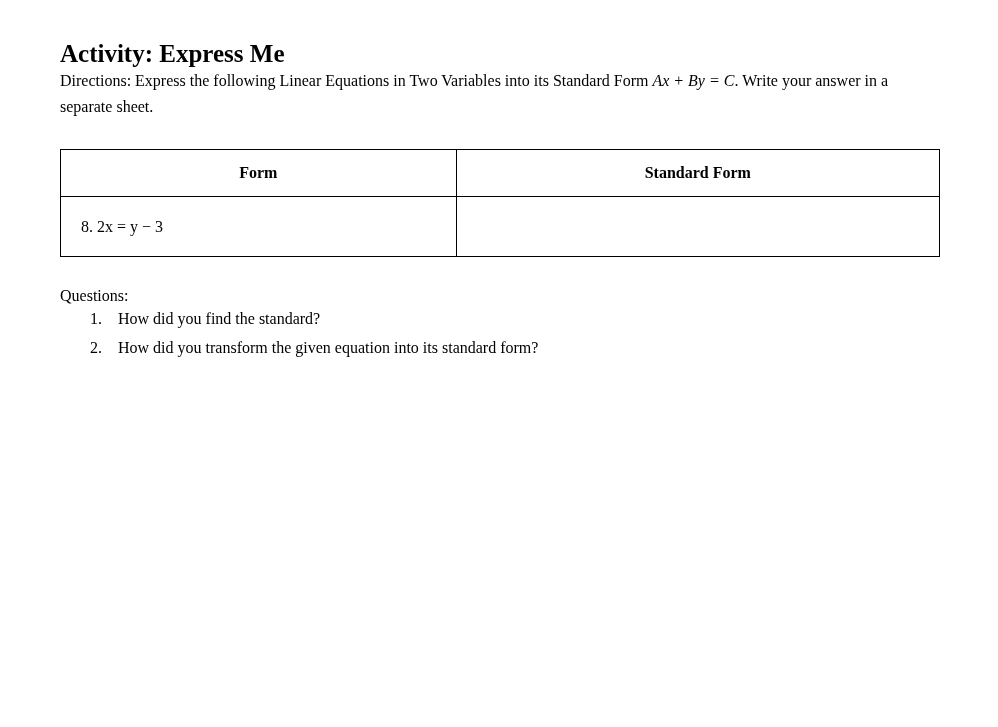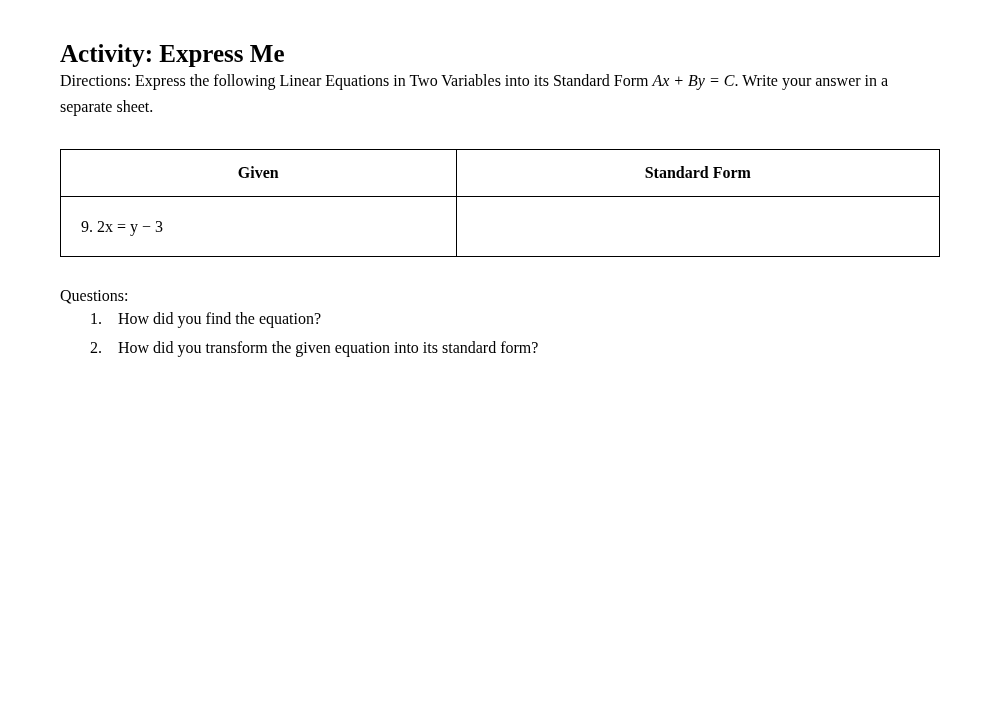--- a/index.html
+++ b/index.html
@@ -97,36 +97,36 @@
 <div class="activity-title">Activity: Express Me</div>
 
 <div class="directions">
   <span class="bold">Directions:</span>
   <span>Express the following Linear Equations in Two Variables into its Standard Form </span><span class="italic">Ax + By = C</span><span>. Write your answer in a separate sheet.</span>
 </div>
 
 <table>
   <thead>
     <tr>
-      <th>Given</th>
+      <th>Form</th>
       <th>Standard Form</th>
     </tr>
   </thead>
   <tbody>
     <tr>
-      <td class="given-col"><span class="italic">9. 2x</span> = <span class="italic">y</span> − 3</td>
+      <td class="given-col"><span class="italic">8. 2x</span> = <span class="italic">y</span> − 3</td>
       <td class="standard-col"></td>
     </tr>
   </tbody>
 </table>
 
 <div class="questions-label">Questions:</div>
 
 <ol class="questions-list">
   <li>
     <span class="q-num">1.</span>
-    <span>How did you find the equation?</span>
+    <span>How did you find the standard?</span>
   </li>
   <li>
     <span class="q-num">2.</span>
     <span>How did you transform the given equation into its standard form?</span>
   </li>
 </ol>
 
 </body></html>

